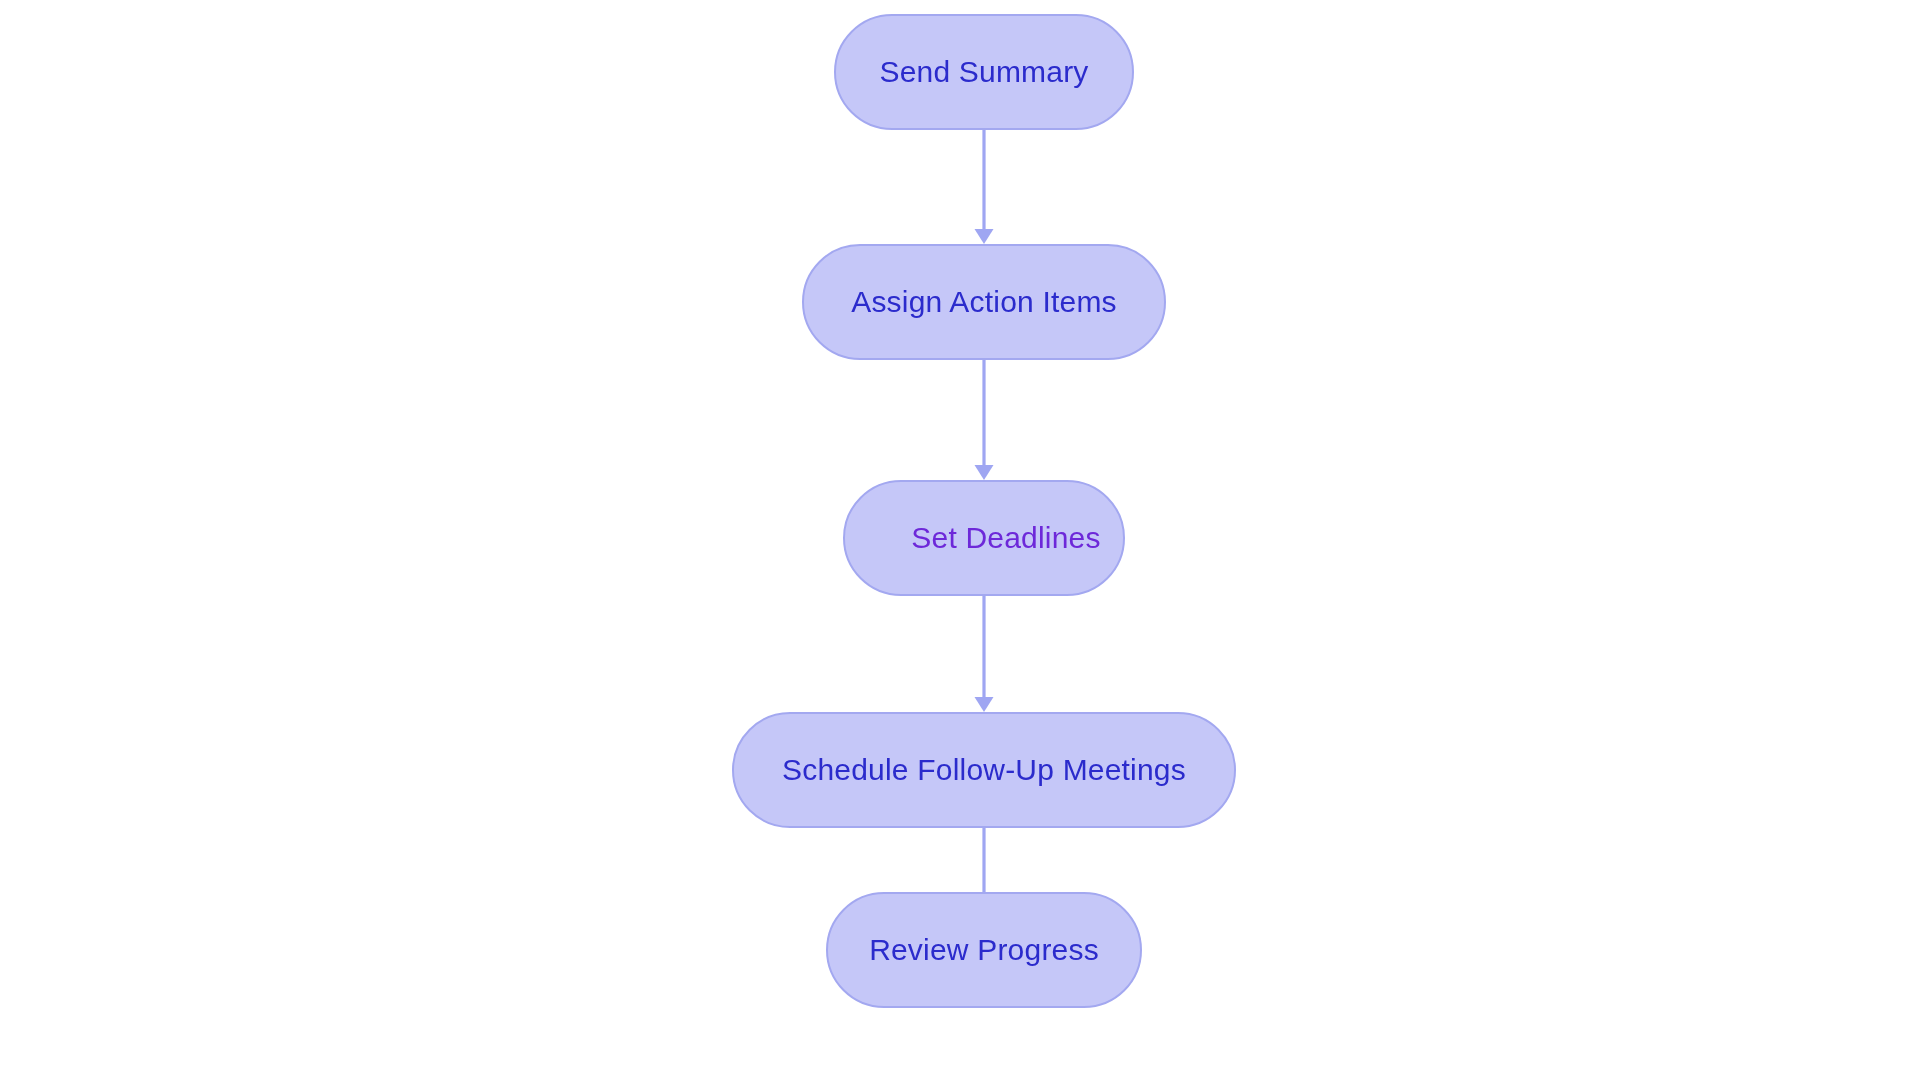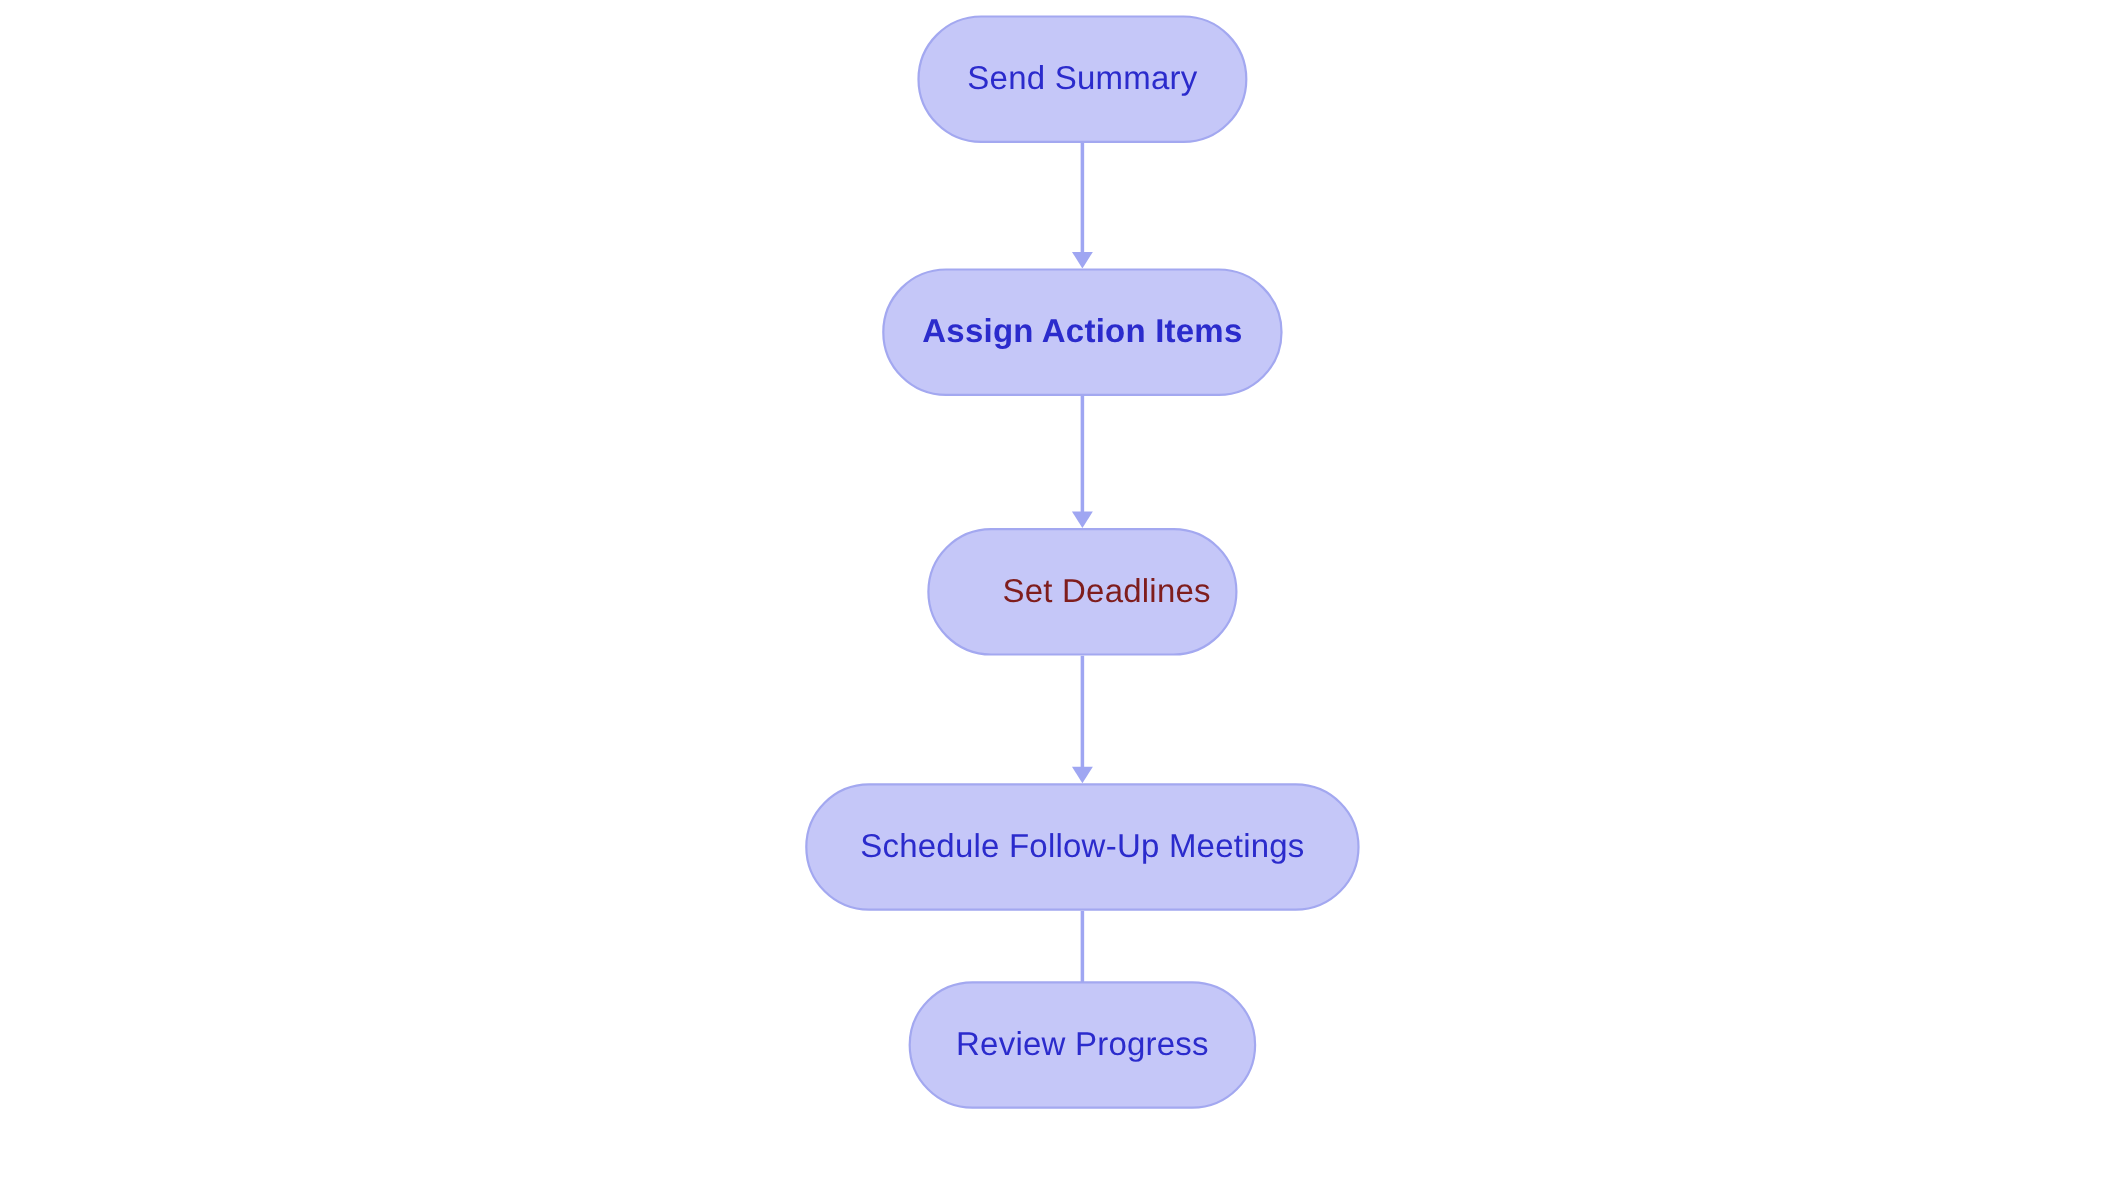--- a/index.html
+++ b/index.html
@@ -83,24 +83,24 @@
     <div class="connector" style="top: 828px; height: 116px; width: 24px;">
       <svg width="24" height="116" viewBox="0 0 24 116" xmlns="http://www.w3.org/2000/svg">
         <line x1="12" y1="0" x2="12" y2="102" stroke="#9FA6F2" stroke-width="3.2"></line>
         <polygon points="2.5,101 21.5,101 12,116" fill="#9FA6F2"></polygon>
       </svg>
     </div>
     <div class="node" style="width: 300px; height: 116px; top: 14px; background: rgb(197, 199, 248); border-color: rgb(163, 168, 240);">
       <span class="node-label" style="color: rgb(43, 43, 204);">Send Summary</span>
     </div>
     <div class="node" style="width: 364px; height: 116px; top: 244px; background: rgb(197, 199, 248); border-color: rgb(163, 168, 240);">
-      <span class="node-label" style="color: rgb(43, 43, 204); font-weight: bold;">Assign Action Items</span>
+      <span class="node-label" style="color: rgb(43, 43, 204);">Assign Action Items</span>
     </div>
     <div class="node" style="width: 282px; height: 116px; top: 480px; background: rgb(197, 199, 248); border-color: rgb(163, 168, 240);">
-      <span class="node-label" style="color: #7f1d1d; margin-left: 44px;">Set Deadlines</span>
+      <span class="node-label" style="color: #6d28d9; margin-left: 44px;">Set Deadlines</span>
     </div>
     <div class="node" style="width: 504px; height: 116px; top: 712px; background: rgb(197, 199, 248); border-color: rgb(163, 168, 240);">
       <span class="node-label" style="color: rgb(43, 43, 204);">Schedule Follow-Up Meetings</span>
     </div>
     <div class="node" style="width: 316px; height: 116px; top: 892px; background: rgb(197, 199, 248); border-color: rgb(163, 168, 240);">
       <span class="node-label" style="color: rgb(43, 43, 204);">Review Progress</span>
     </div>
   </div>
 
 </body></html>

